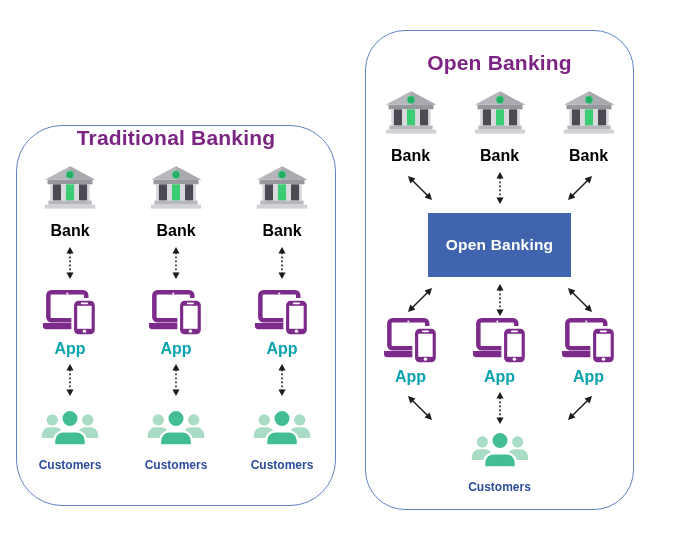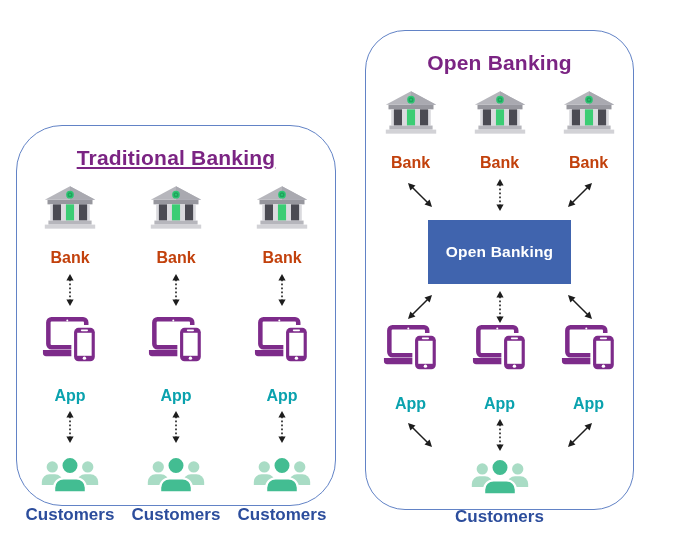--- a/index.html
+++ b/index.html
@@ -4,31 +4,31 @@
 <style>
   html,body{margin:0;padding:0;background:#ffffff;}
   body{width:700px;height:547px;font-family:"Liberation Sans",sans-serif;overflow:hidden;}
   .canvas{position:relative;width:700px;height:547px;background:#fff;}
 
   .panel{position:absolute;box-sizing:border-box;background:#fff;border:1.6px solid #6283c6;}
   .panel-left{left:16px;top:125px;width:320px;height:381px;border-radius:46px;}
   .panel-right{left:365px;top:30px;width:269px;height:480px;border-radius:40px;}
 
   .panel-title{margin:0;text-align:center;font-weight:bold;color:#7b2483;font-size:21px;letter-spacing:.2px;}
-  .panel-left .panel-title{margin-top:20px;text-decoration:underline;}
+  .panel-left .panel-title{}
   .panel-right .panel-title{margin-top:20px;}
 
   .grid3{display:flex;justify-content:space-around;margin-top:16px;}
   .col{display:flex;flex-direction:column;align-items:center;width:104px;}
   .unit{display:flex;flex-direction:column;align-items:center;}
 
   .lbl{font-weight:bold;font-size:16px;line-height:1.1;}
-  .lbl-bank{color:#c2410c;margin-top:16px;}
-  .lbl-app{color:#0aa2ae;margin-top:20px;}
-  .lbl-cust{color:#2c4d9c;margin-top:4px;font-size:17px;}
+  .lbl-bank{color:#000000;margin-top:9px;}
+  .lbl-app{color:#0aa2ae;margin-top:0;}
+  .lbl-cust{color:#2c4d9c;margin-top:4px;font-size:12px;}
 
   .varrow{margin:7px 0;}
 
   .row-icons{display:flex;justify-content:space-around;margin-top:16px;}
   .arrow-row{display:flex;justify-content:center;align-items:center;gap:46px;height:32px;margin-top:7px;}
   .arrow-row .slot{width:34px;height:12px;display:flex;align-items:center;justify-content:center;}
   .rot45{transform:rotate(45deg);}
   .rot-45{transform:rotate(-45deg);}
 
   .hub{width:143px;height:64px;margin:9px auto 0;background:#4064ae;color:#ffffff;

